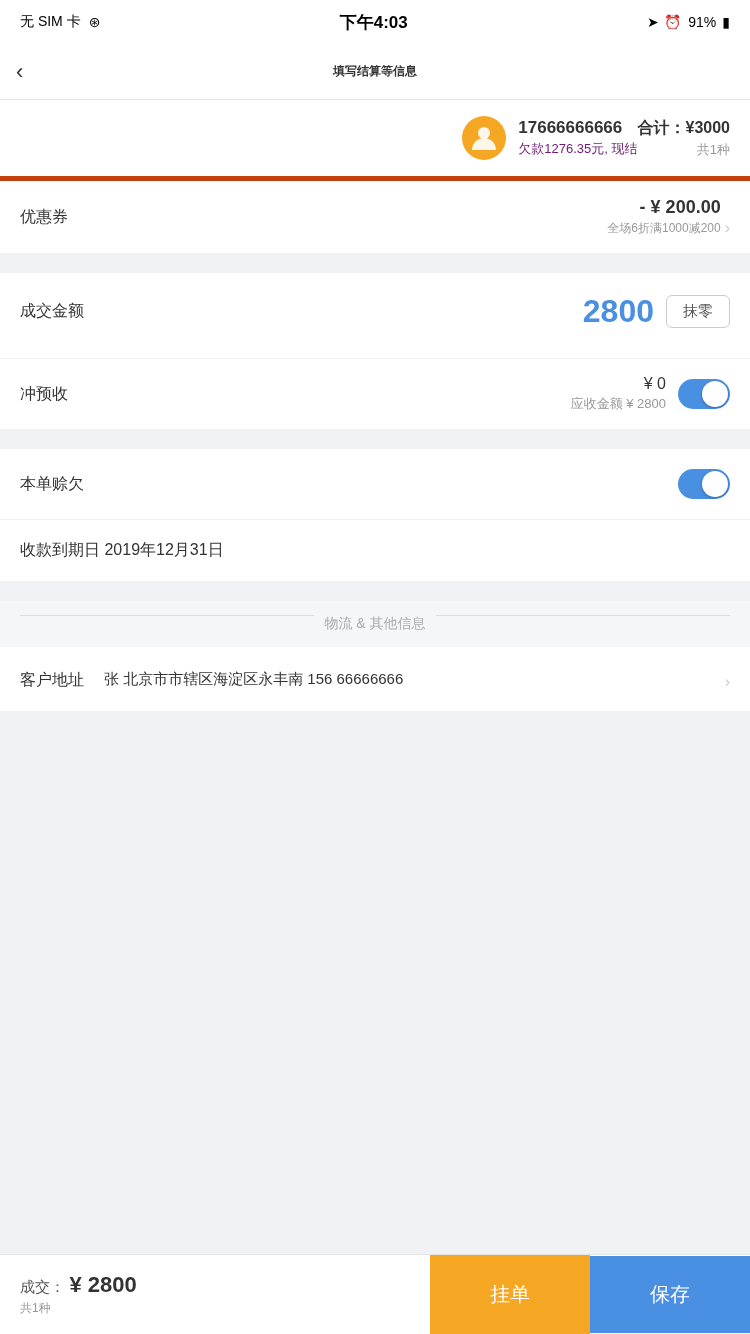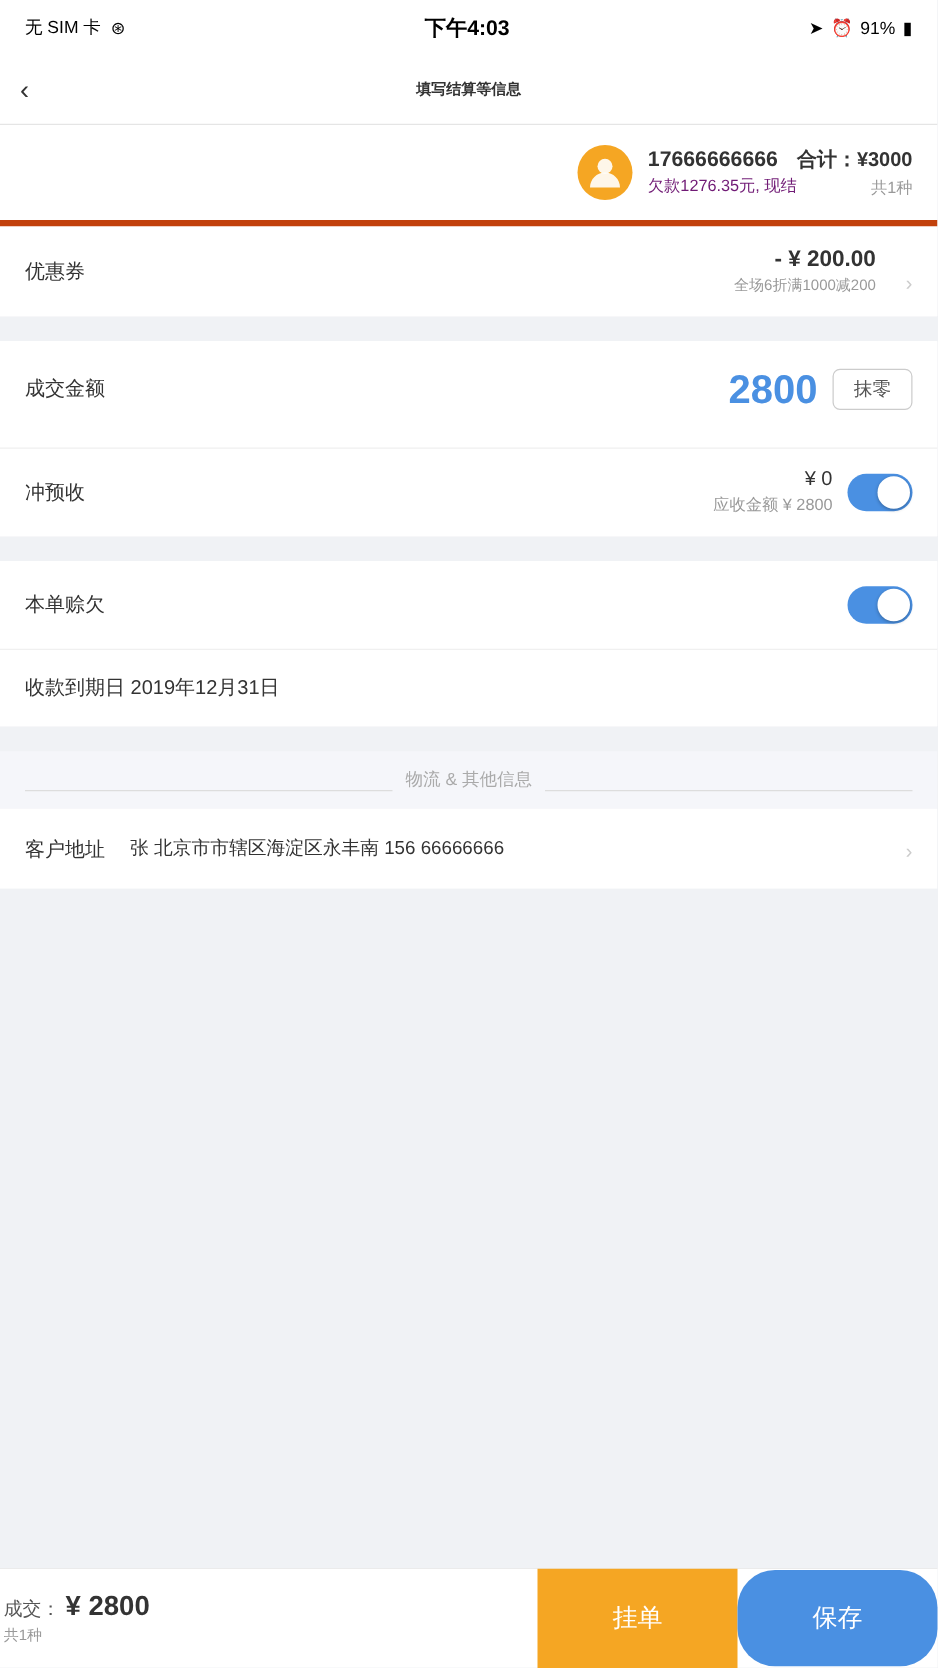--- a/index.html
+++ b/index.html
@@ -96,21 +96,21 @@
     
     .coupon-row {
       background: #fff;
       padding: 16px 20px;
       display: flex;
       align-items: center;
       justify-content: space-between;
       border-top: 5px solid #c2410c;
     }
     .coupon-label { font-size: 16px; color: #333; }
-    .coupon-right { display: flex; align-items: flex-end; gap: 24px; text-align: right; }
+    .coupon-right { display: flex; align-items: flex-end; gap: 4px; text-align: right; }
     .coupon-discount { font-size: 18px; font-weight: 600; color: #333; }
     .coupon-desc { font-size: 12px; color: #999; margin-top: 2px; }
     .chevron-icon { color: #ccc; font-size: 16px; }
 
     
     .section-divider { height: 10px; background: #f0f2f5; }
 
     
     .amount-section {
       background: #fff;
@@ -188,21 +188,21 @@
       padding: 20px;
       border-top: 1px solid #f0f0f0;
     }
     .due-date-text { font-size: 16px; color: #333; }
 
     
     .logistics-divider {
       background: #f5f6fa;
       padding: 14px 20px;
       display: flex;
-      align-items: flex-end;
+      align-items: flex-start;
       justify-content: center;
       gap: 10px;
     }
     .divider-line {
       flex: 1;
       height: 1px;
       background: #ddd;
     }
     .logistics-text { font-size: 14px; color: #aaa; white-space: nowrap; }
 
@@ -231,21 +231,21 @@
       left: 0;
       width: 750px;
       height: 80px;
       background: #fff;
       display: flex;
       align-items: center;
       border-top: 1px solid #e5e5e5;
     }
     .bottom-left {
       flex: 1;
-      padding: 0 3px;
+      padding: 0 20px;
     }
     .bottom-total-label { font-size: 15px; color: #555; }
     .bottom-total-value { font-size: 22px; font-weight: 700; color: #333; }
     .bottom-count { font-size: 12px; color: #999; margin-top: 2px; }
     .btn-hold {
       width: 160px;
       height: 80px;
       background: #f5a623;
       display: flex;
       align-items: center;
@@ -259,21 +259,20 @@
       width: 160px;
       height: 77px;
       background: #4a90e2;
       display: flex;
       align-items: center;
       justify-content: center;
       font-size: 20px;
       color: #fff;
       font-weight: 500;
       cursor: pointer;
-      border-radius: 30px;
     }
   </style>
 </head>
 <body>
 
 <div class="status-bar">
   <div class="status-left">
     <span>无 SIM 卡</span>
     <span>⊛</span>
   </div>

